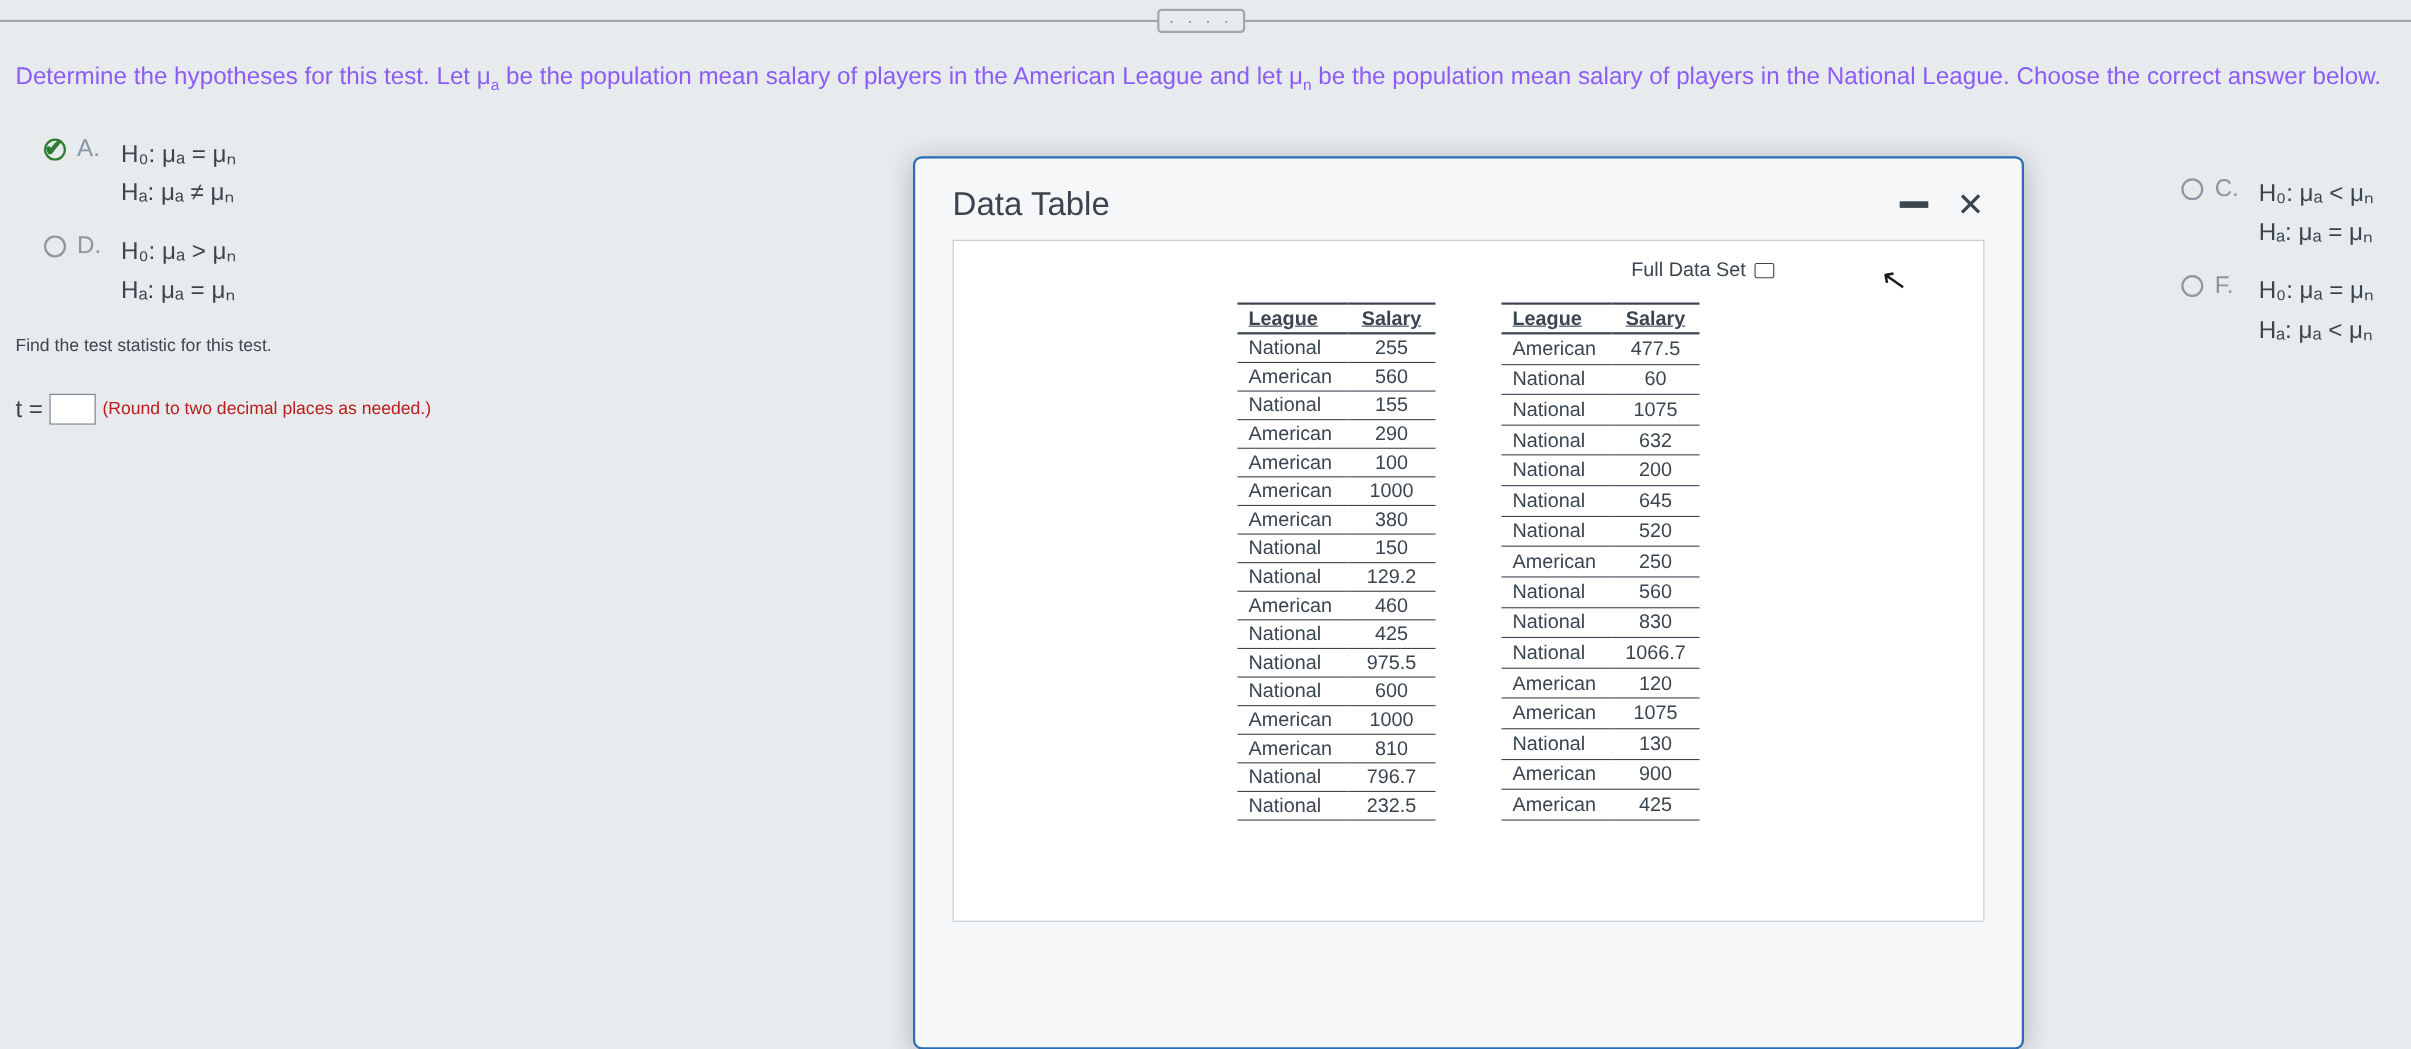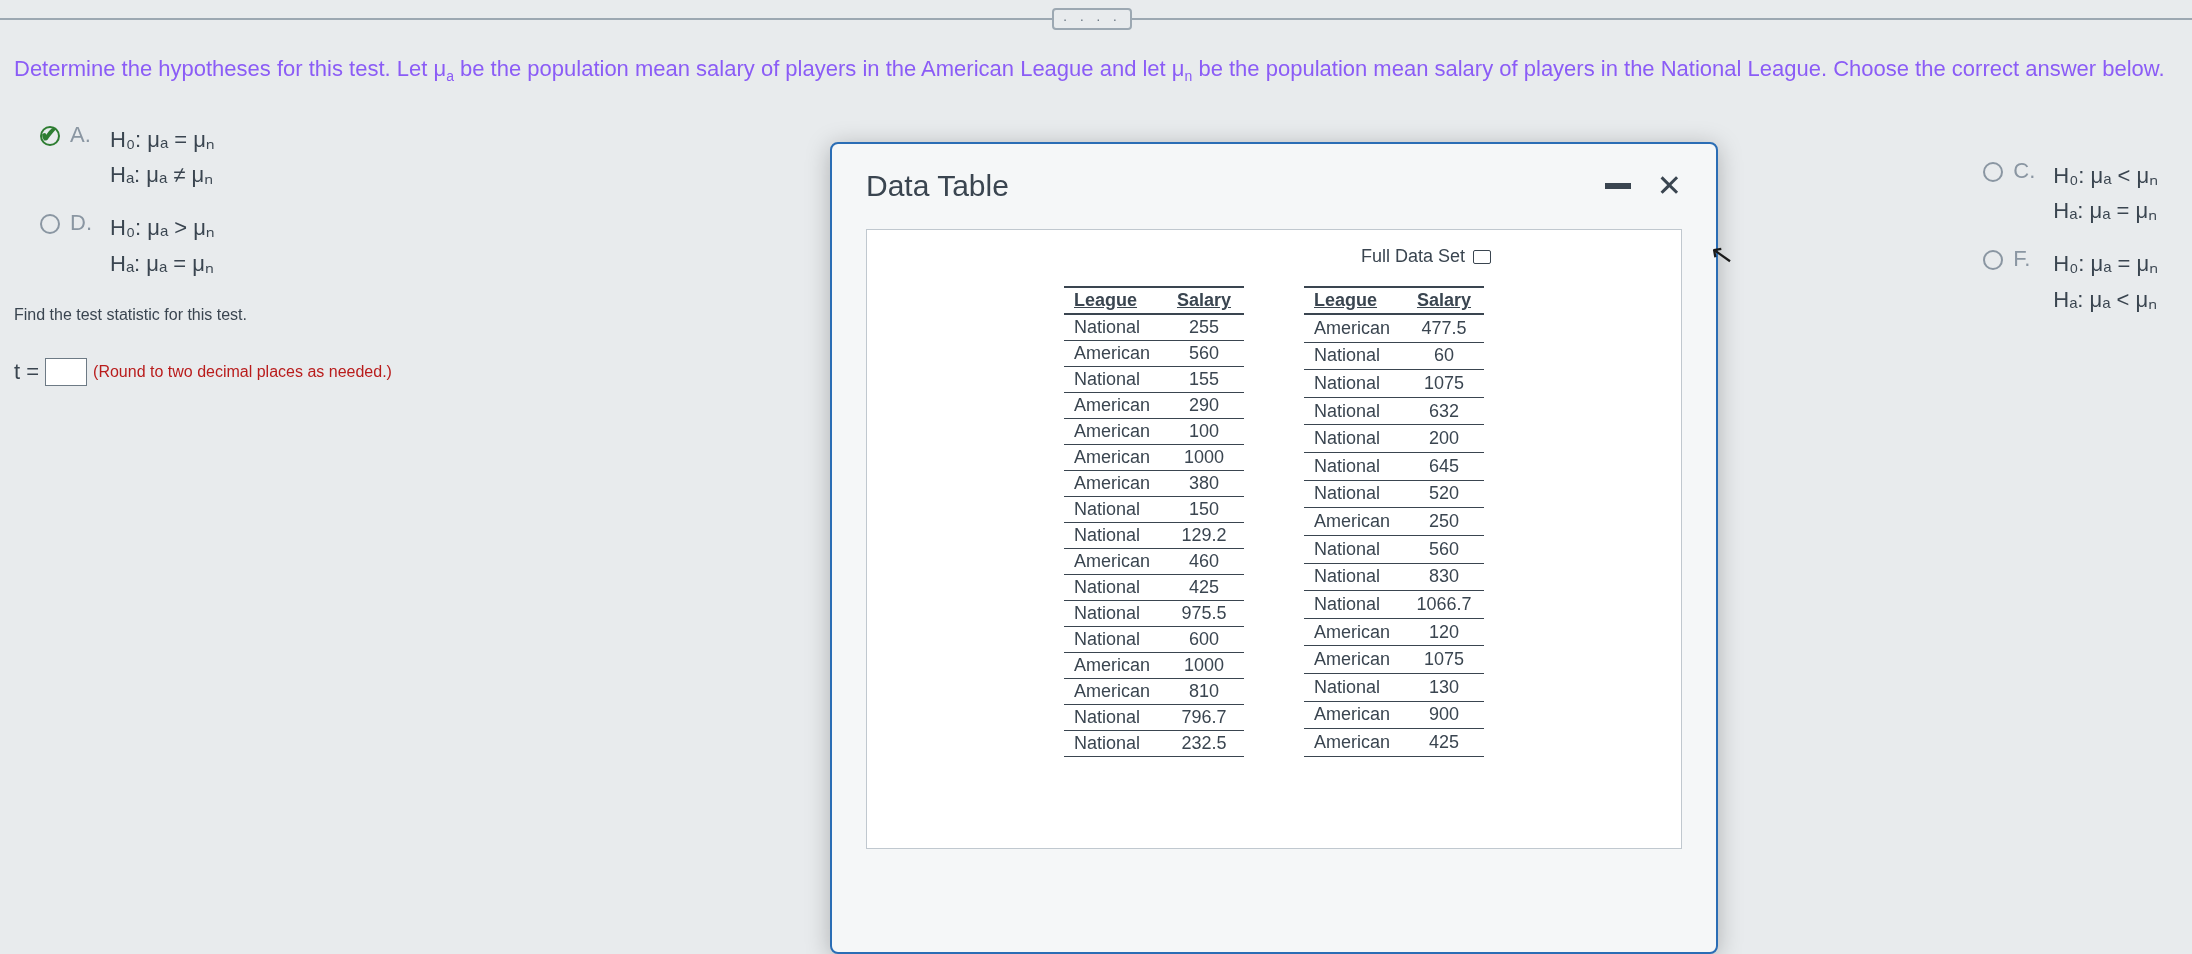--- a/index.html
+++ b/index.html
@@ -100,21 +100,21 @@
     width: 42px; height: 28px;
     border: 1px solid #6d7a85;
     background: #fff;
   }
   .hint { font-size: 16px; color: #b91c1c; }
   
   .modal {
     position: absolute;
     left: 830px;
     top: 142px;
-    width: 888px;
+    width: 1010px;
     height: 812px;
     background: #f5f7f8;
     border: 2px solid #2a6db5;
     border-radius: 8px;
     box-shadow: 0 4px 24px rgba(0,0,0,.25);
   }
   .modal-header {
     display: flex;
     align-items: center;
     justify-content: space-between;
@@ -129,21 +129,21 @@
     width: 26px; height: 6px;
     background: #3a4550;
   }
   .win-close {
     font-size: 30px;
     color: #3a4550;
     cursor: pointer;
     font-weight: 300;
   }
   .modal-content {
-    margin: 18px 34px;
+    margin: 6px 34px;
     background: #fff;
     border: 1px solid #c0c8cf;
     height: 620px;
     padding: 20px 28px;
     position: relative;
   }
   .full-data-set {
     position: absolute;
     top: 16px;
     right: 190px;

